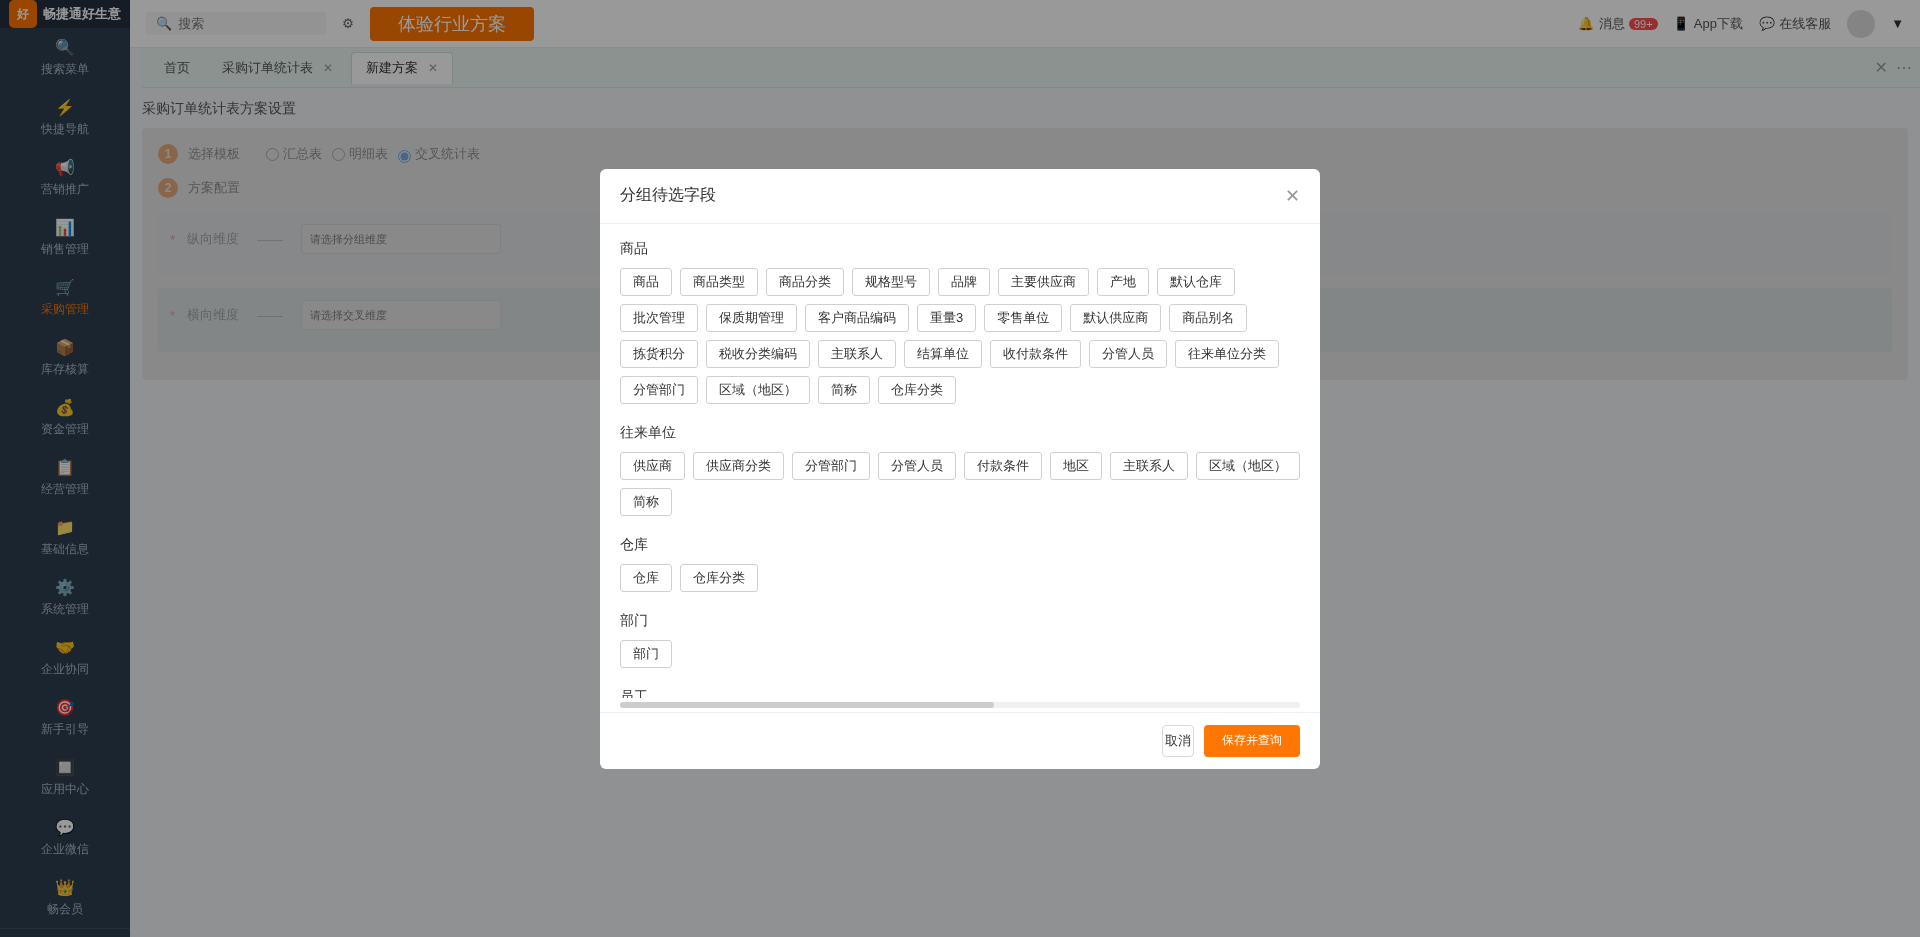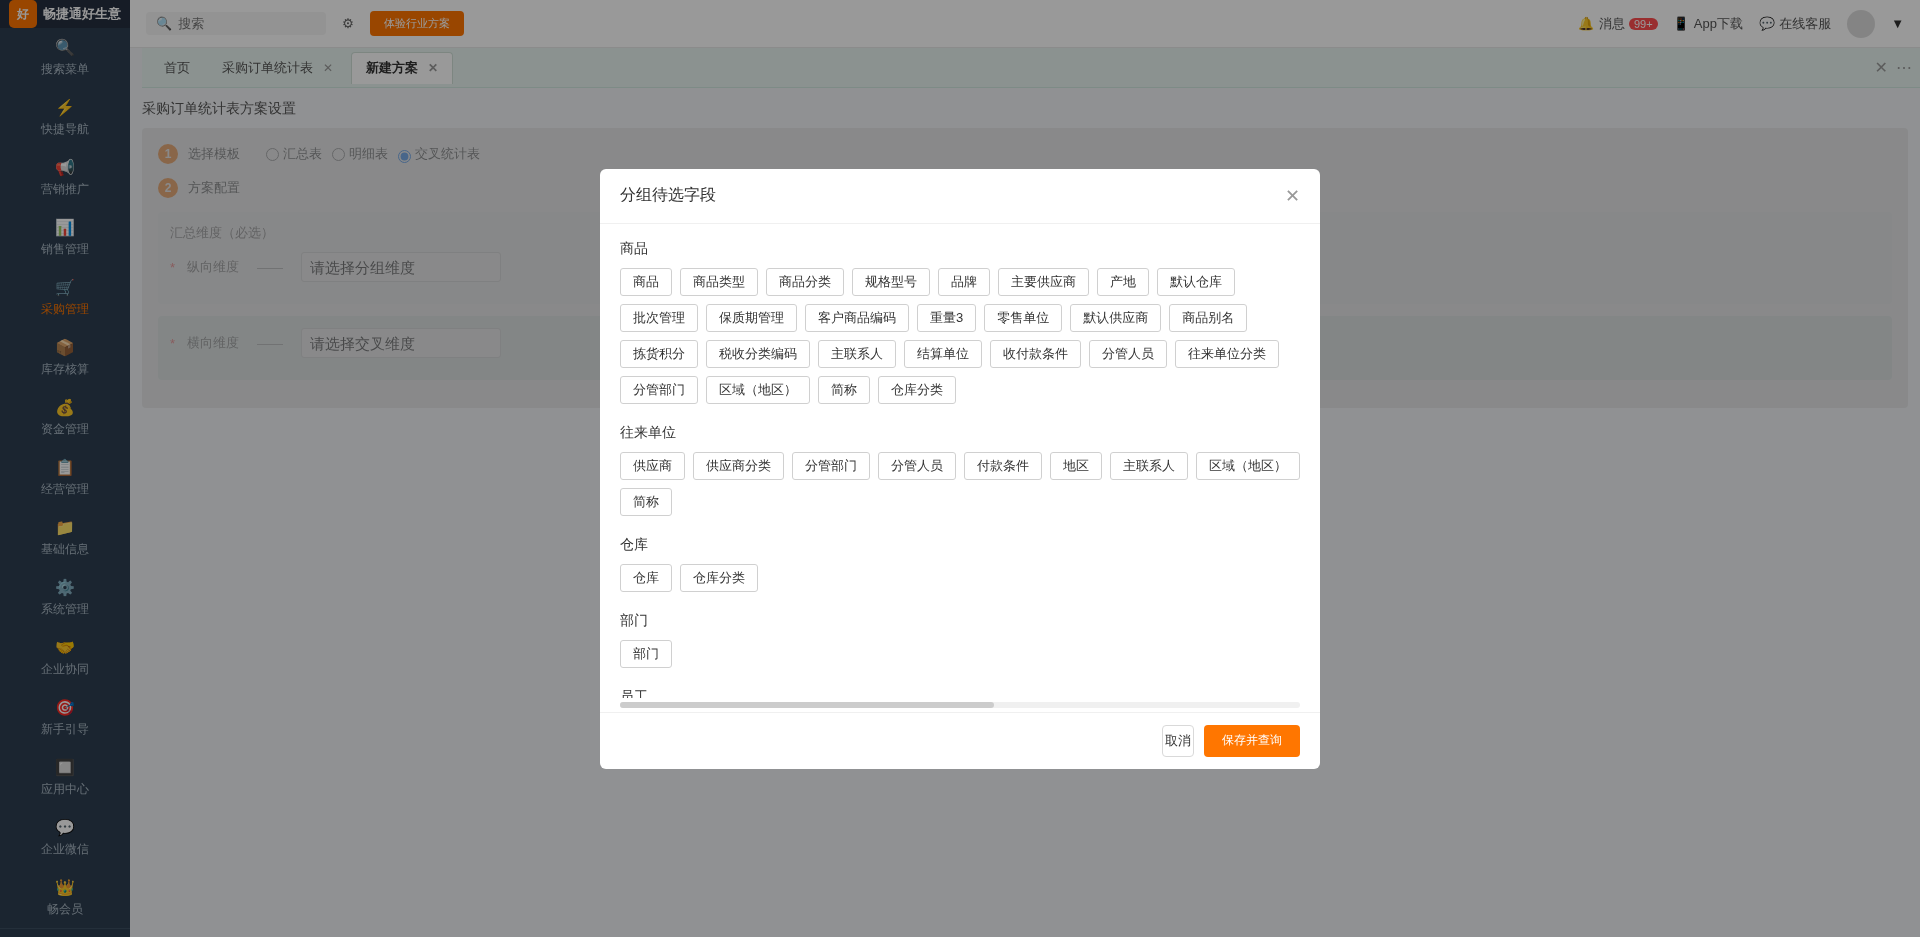--- a/index.html
+++ b/index.html
@@ -4,30 +4,30 @@
   <style>
     * { box-sizing: border-box; margin: 0; padding: 0; }
     body { font-family: 'Microsoft YaHei', sans-serif; font-size: 13px; background: #f0f2f5; color: #333; overflow: hidden; }
 
     
     .topbar { height: 48px; background: #fff; display: flex; align-items: center; padding: 0 16px; border-bottom: 1px solid #e8e8e8; position: fixed; top: 0; left: 0; right: 0; z-index: 100; }
     .topbar-center { flex: 1; display: flex; align-items: center; gap: 8px; }
     .topbar-search { display: flex; align-items: center; background: #f5f5f5; border-radius: 4px; padding: 4px 10px; width: 180px; gap: 6px; }
     .topbar-search input { border: none; background: transparent; outline: none; font-size: 13px; width: 120px; }
     .gear-btn { width: 28px; height: 28px; border: none; background: transparent; cursor: pointer; display: flex; align-items: center; justify-content: center; color: #666; }
-    .trial-btn { background: #ff7600; color: white; border: none; border-radius: 4px; padding: 5px 14px; cursor: pointer; font-size: 11px; }
+    .trial-btn { background: #ff7600; color: white; border: none; border-radius: 4px; padding: 5px 28px; cursor: pointer; font-size: 18px; }
     .topbar-right { display: flex; align-items: center; gap: 16px; }
     .topbar-right-item { display: flex; align-items: center; gap: 4px; color: #555; font-size: 13px; cursor: pointer; }
     .badge { background: #ff4d4f; color: white; border-radius: 10px; padding: 0 5px; font-size: 11px; min-width: 18px; text-align: center; }
     .avatar { width: 28px; height: 28px; background: #ddd; border-radius: 50%; }
 
     
     .tabbar { height: 40px; background: #e8f4f0; display: flex; align-items: center; padding: 0 8px; position: fixed; top: 48px; left: 130px; right: 0; z-index: 99; border-bottom: 1px solid #d0e8e0; margin-left: 12px; }
     .tab { height: 32px; padding: 0 14px; display: flex; align-items: center; gap: 6px; border-radius: 4px 4px 0 0; cursor: pointer; font-size: 13px; color: #555; background: transparent; }
-    .tab.active { background: white; color: #333; font-weight: 700; border: 1px solid #d0e0d8; border-bottom: none; }
+    .tab.active { background: white; color: #333; font-weight: 400; border: 1px solid #d0e0d8; border-bottom: none; }
     .tab-close { color: #999; font-size: 12px; margin-left: 4px; }
 
     
     .sidebar { position: fixed; top: 0; left: 0; bottom: 0; width: 130px; background: #2d3e50; display: flex; flex-direction: column; z-index: 101; }
     .sidebar-logo { height: 48px; display: flex; align-items: center; justify-content: center; background: #263040; }
     .sidebar-logo-inner { display: flex; align-items: center; gap: 6px; }
     .sidebar-logo-icon { width: 28px; height: 28px; background: #ff7600; border-radius: 5px; display: flex; align-items: center; justify-content: center; color: white; font-size: 12px; font-weight: bold; }
     .sidebar-logo-text { color: white; font-size: 13px; font-weight: bold; }
     .sidebar-item { display: flex; flex-direction: column; align-items: center; padding: 10px 0; cursor: pointer; color: #aab8c4; font-size: 12px; gap: 4px; }
     .sidebar-item.active { color: #ff7600; }
@@ -65,21 +65,21 @@
 
     
     .btn-cancel { border: 1px solid #d9d9d9; background: white; color: #333; padding: 6px 2px; border-radius: 4px; cursor: pointer; font-size: 13px; }
     .btn-save { background: #ff7600; color: white; border: none; padding: 6px 18px; border-radius: 4px; cursor: pointer; font-size: 12px; }
 
     
     .step-row { display: flex; align-items: center; gap: 10px; margin-bottom: 14px; }
     .step-num { width: 20px; height: 20px; background: #ff7600; color: white; border-radius: 50%; display: flex; align-items: center; justify-content: center; font-size: 12px; font-weight: bold; }
     .form-row { display: flex; align-items: center; gap: 10px; margin-bottom: 10px; }
     .form-label { color: #666; font-size: 13px; }
-    .form-select { height: 30px; border: 1px solid #d9d9d9; border-radius: 3px; padding: 0 8px; font-size: 15px; width: 200px; appearance: none; background: white; }
+    .form-select { height: 30px; border: 1px solid #d9d9d9; border-radius: 3px; padding: 0 8px; font-size: 11px; width: 200px; appearance: none; background: white; }
   </style>
 </head>
 <body>
 
 <div class="sidebar">
   <div class="sidebar-logo">
     <div class="sidebar-logo-inner">
       <div class="sidebar-logo-icon">好</div>
       <div class="sidebar-logo-text">畅捷通好生意</div>
     </div>
@@ -217,23 +217,20 @@
       <label style="display:flex;align-items:flex-end;gap:4px;">
           <input type="radio" name="template" checked="" style=""> 
           <span>交叉统计表</span>
         </label>
     </div>
     <div class="step-row">
       <div class="step-num">2</div>
       <span>方案配置</span>
     </div>
     <div style="background:#f9f9f9;padding:12px;border-radius:4px;margin-bottom:12px;">
-      <div class="form-row">
-        <span class="form-label">汇总维度（必选）</span>
-      </div>
       <div class="form-row">
         <span style="color:#ff4d4f;margin-right:2px;">*</span>
         <span class="form-label">纵向维度</span>
         <span style="color:#999;margin:0 8px;">——</span>
         <select class="form-select">
           <option>请选择分组维度</option>
         </select>
       </div>
     </div>
     <div style="background:#e8f4f0;padding:12px;border-radius:4px;margin-bottom:12px;">

